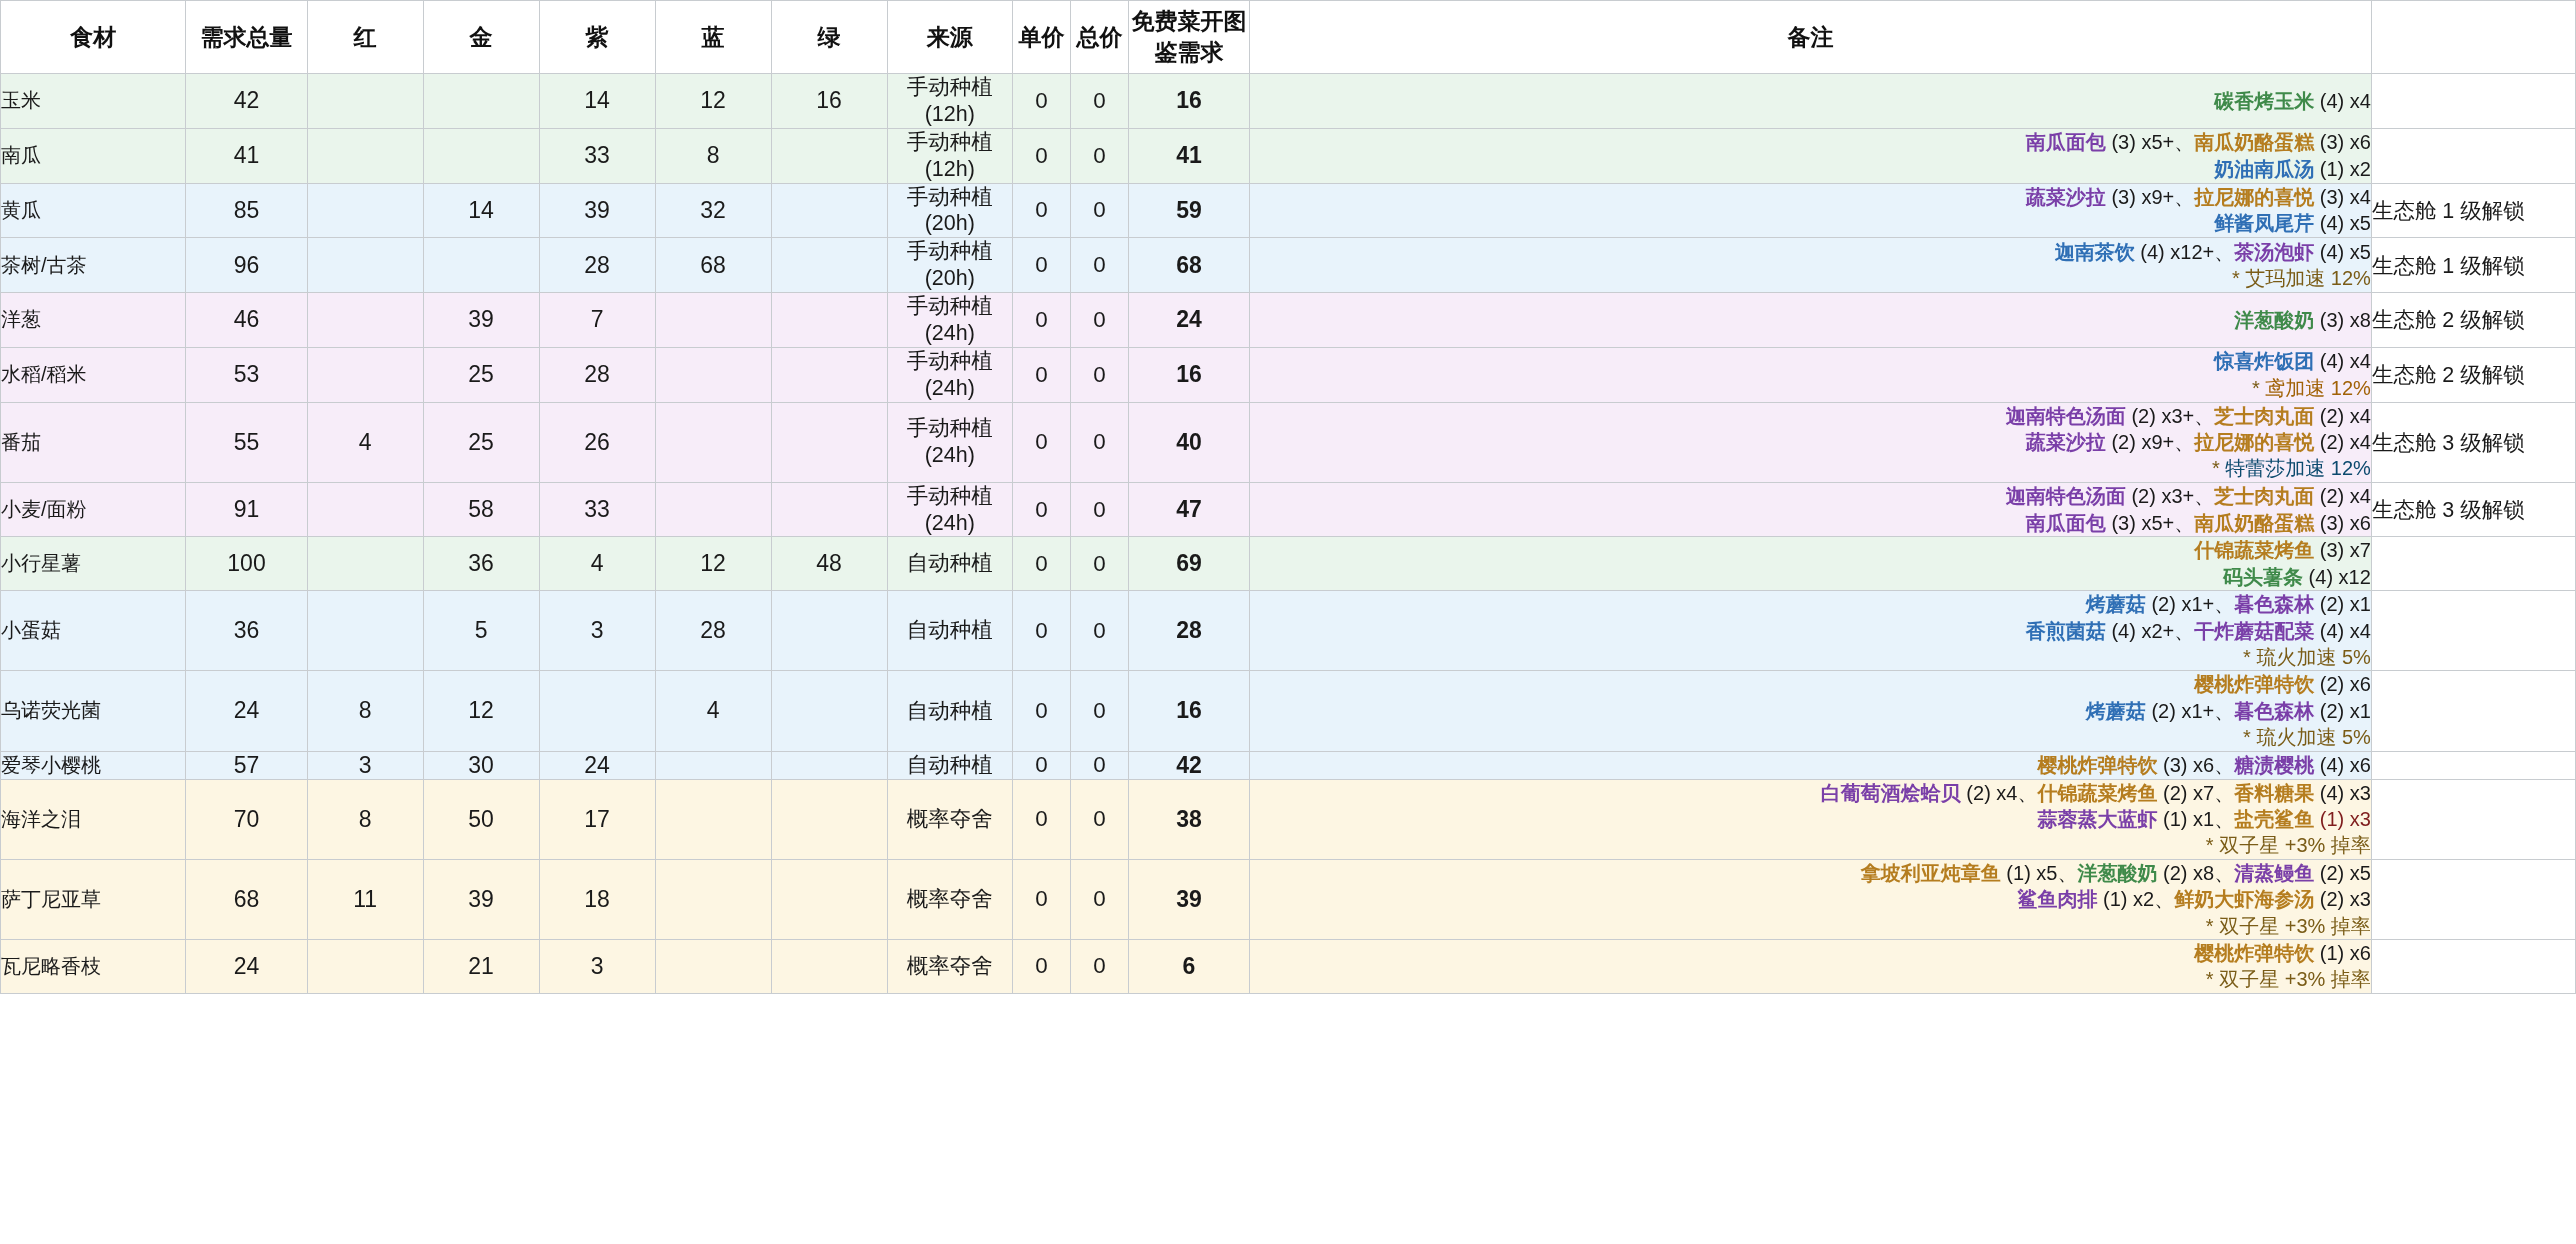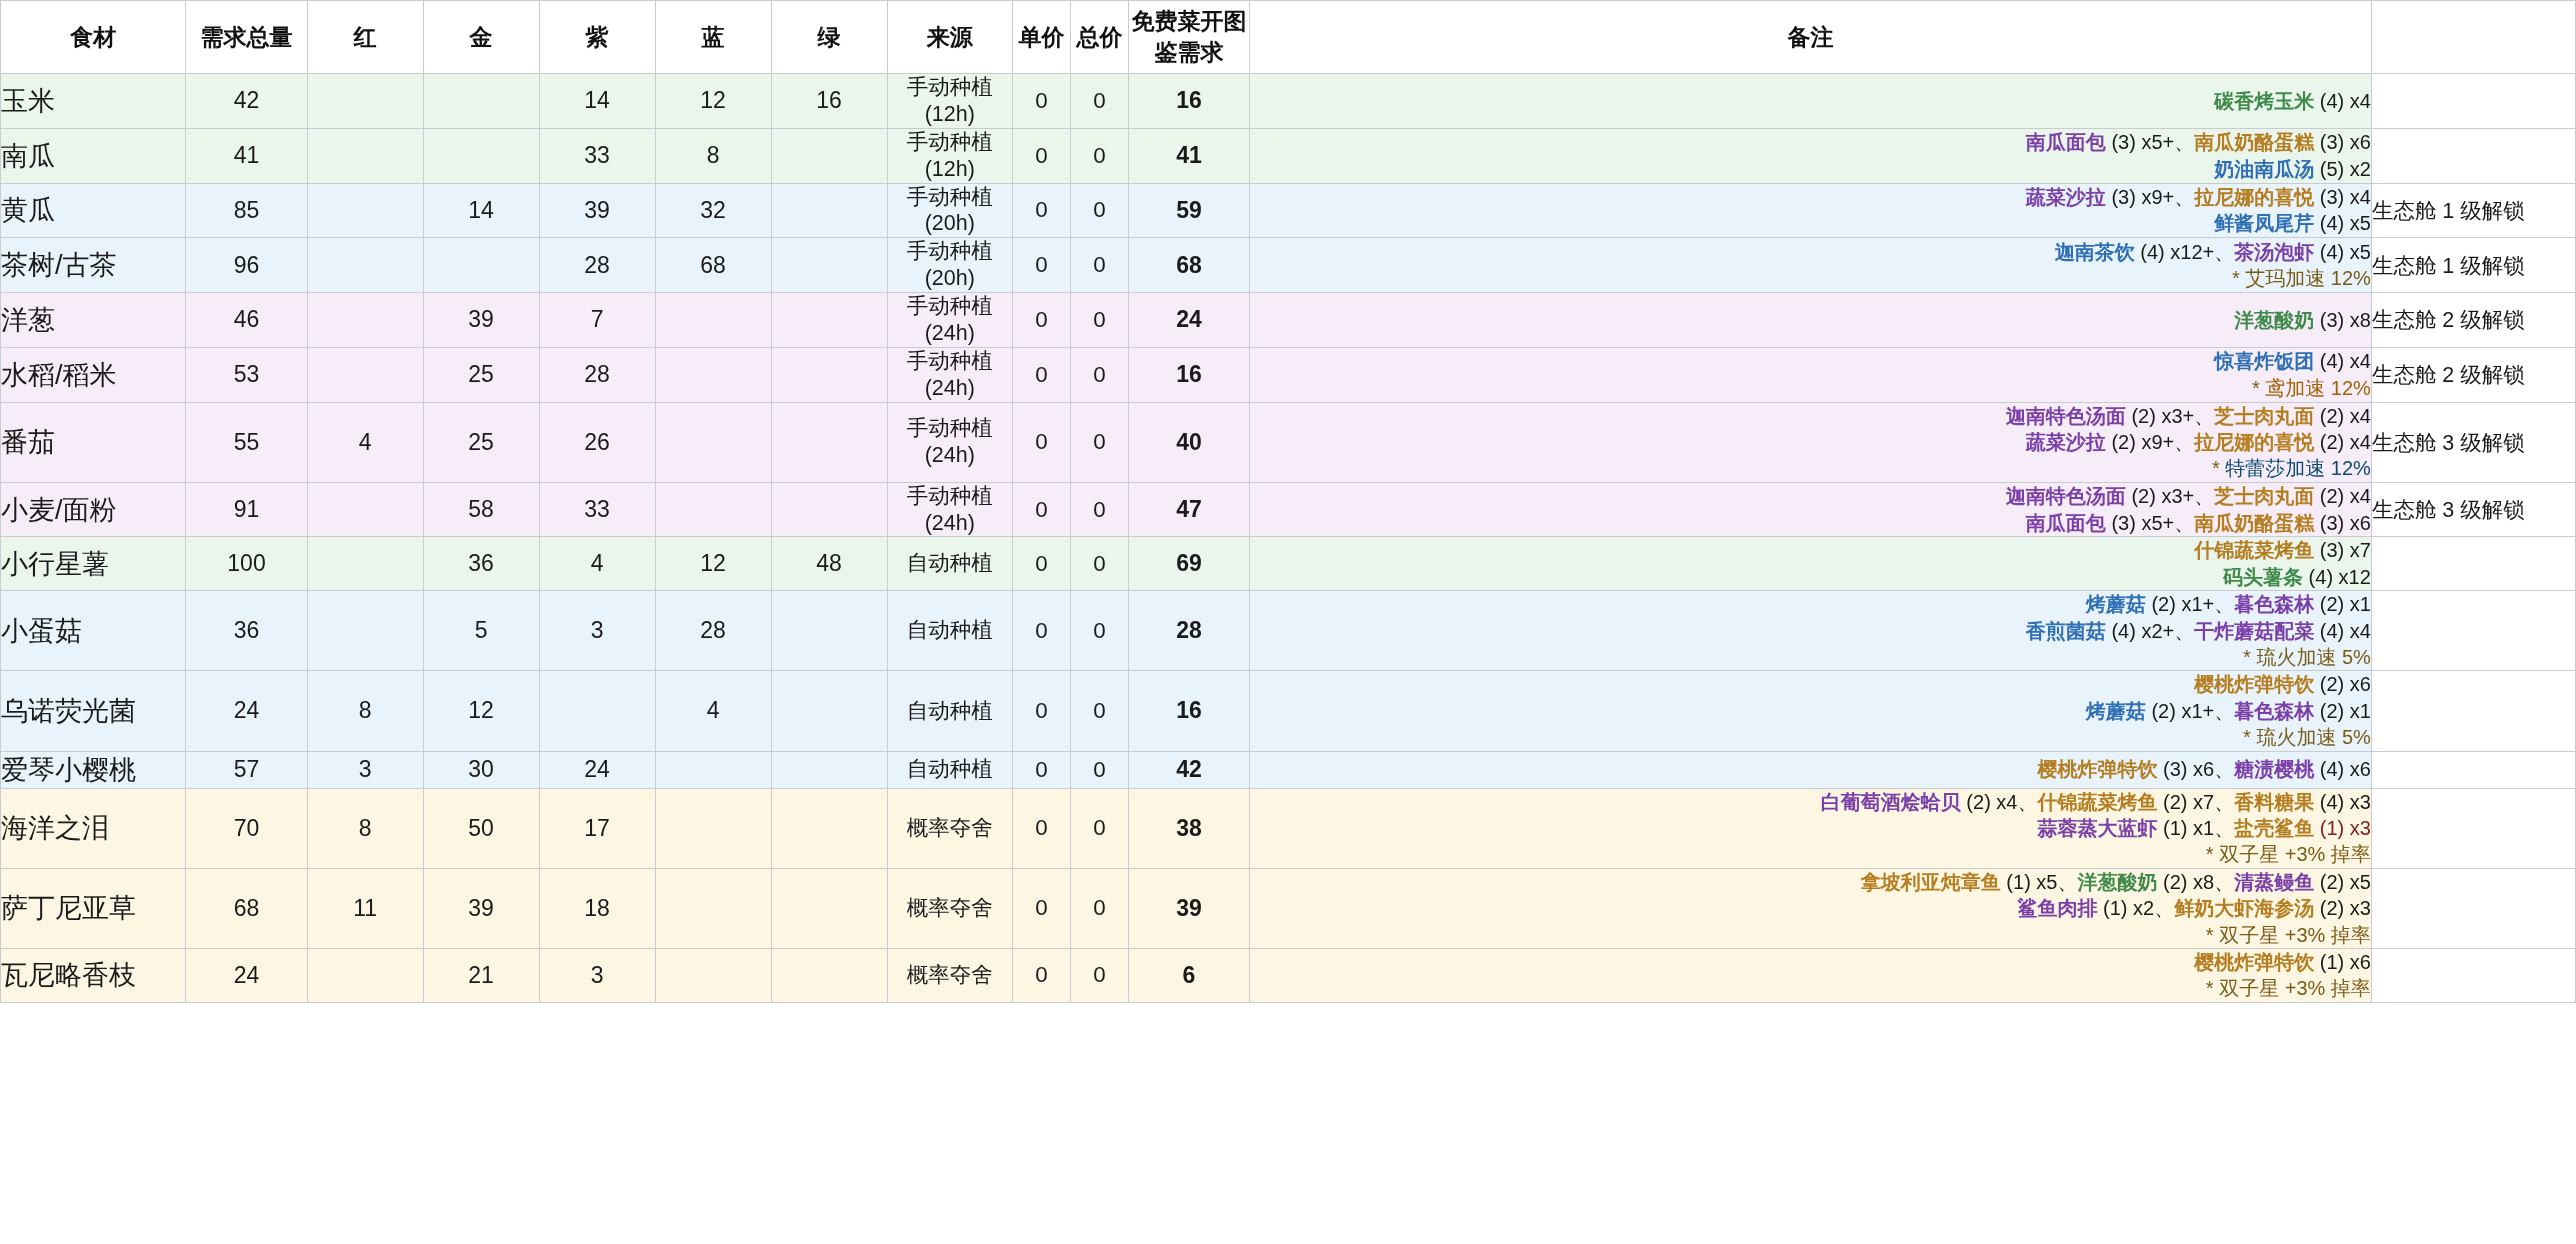--- a/index.html
+++ b/index.html
@@ -43,21 +43,21 @@
   col.c-src    { width: 121px; }
   col.c-unit   { width: 56px;  }
   col.c-sum    { width: 56px;  }
   col.c-free   { width: 117px; }
   col.c-note   { width: 1083px; }
   col.c-extra  { width: 197px; }
 
   td.name {
     padding-left: 14.4px;
     text-align: left;
-    font-size: 27px;
+    font-size: 20px;
   }
   td.num {
     text-align: center;
     font-size: 23px;
   }
   td.src {
     text-align: center;
     font-size: 21.5px;
     line-height: 1.25;
   }
@@ -154,21 +154,21 @@
         <td class="num"></td>
         <td class="num">33</td>
         <td class="num">8</td>
         <td class="num"></td>
         <td class="src">手动种植<br>(12h)</td>
         <td class="tiny">0</td>
         <td class="tiny">0</td>
         <td class="free">41</td>
         <td class="note">
           <div class="note-line"><span style="color: rgb(122, 63, 168); font-weight: bold;">南瓜面包</span><span style="color: rgb(26, 26, 26);"> (3) x5+、</span><span style="color: rgb(181, 125, 31); font-weight: bold;">南瓜奶酪蛋糕</span><span style="color: rgb(26, 26, 26);"> (3) x6</span></div>
-          <div class="note-line"><span style="color: rgb(47, 111, 181); font-weight: bold;">奶油南瓜汤</span><span style="color: rgb(26, 26, 26);"> (5) x2</span></div>
+          <div class="note-line"><span style="color: rgb(47, 111, 181); font-weight: bold;">奶油南瓜汤</span><span style="color: rgb(26, 26, 26);"> (1) x2</span></div>
         </td>
         <td class="extra"></td>
       </tr>
       <tr class="g-blue">
         <td class="name">黄瓜</td>
         <td class="num">85</td>
         <td class="num"></td>
         <td class="num">14</td>
         <td class="num">39</td>
         <td class="num">32</td>

